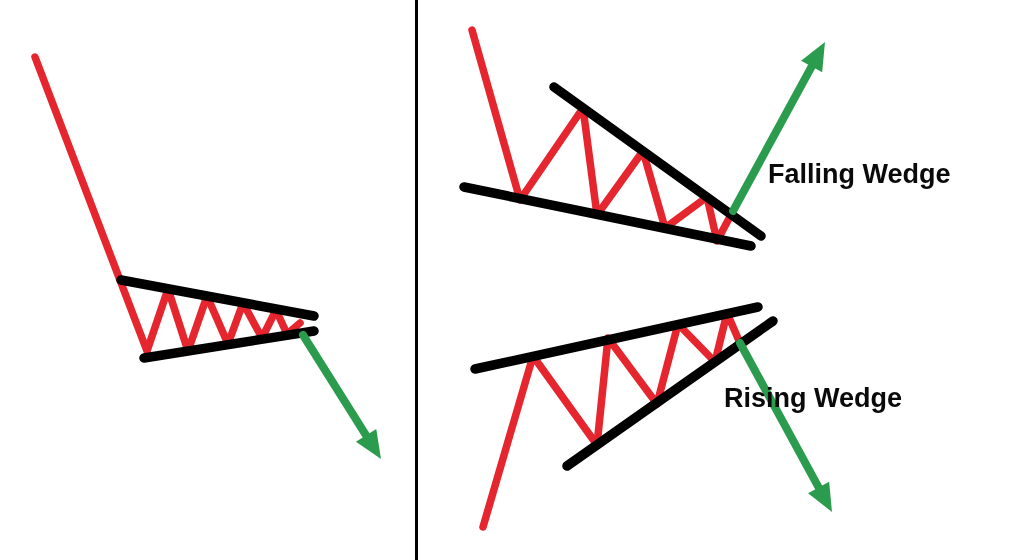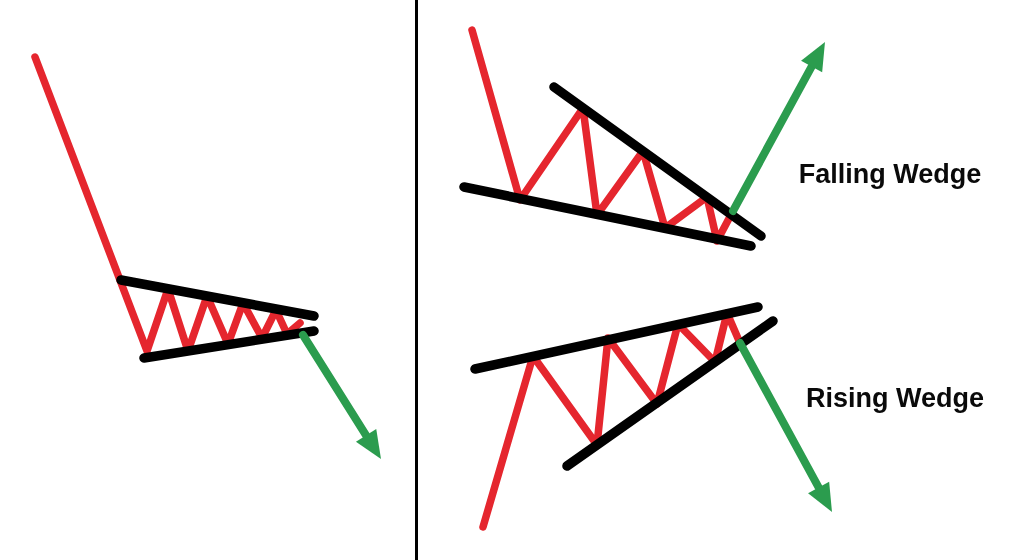--- a/index.html
+++ b/index.html
@@ -22,26 +22,25 @@
     left: 415px; top: 0;
     width: 3px; height: 560px;
     background: #000000;
   }
   .pattern-label {
     position: absolute;
     font-weight: 700;
     font-size: 27px;
     line-height: 1.1;
     color: #0a0a0a;
-    text-align: center;
     white-space: nowrap;
   }
   .label-bear    { left: 60px;  top: 494px; width: 312px; }
   .label-falling { left: 768px; top: 160px; width: 244px; }
-  .label-rising  { left: 773px; top: 384px; width: 244px; }
+  .label-rising  { left: 724px; top: 384px; width: 244px; }
 </style>
 </head>
 <body>
 
 <div class="canvas">
   <svg id="patterns-svg" viewBox="0 0 1024 560">
       <g>
         <polyline points="35,57 147,351 168,289 188,351 207,296 228,344 243,303 262,338 276,310 287,334 300,323" fill="none" stroke="#E5262E" stroke-width="7.5" stroke-linecap="round" stroke-linejoin="round"></polyline>
         <polyline points="121,280 314,316" fill="none" stroke="#000000" stroke-width="9.5" stroke-linecap="round" stroke-linejoin="round"></polyline>
         <polyline points="144,358 314,331" fill="none" stroke="#000000" stroke-width="9.5" stroke-linecap="round" stroke-linejoin="round"></polyline>

